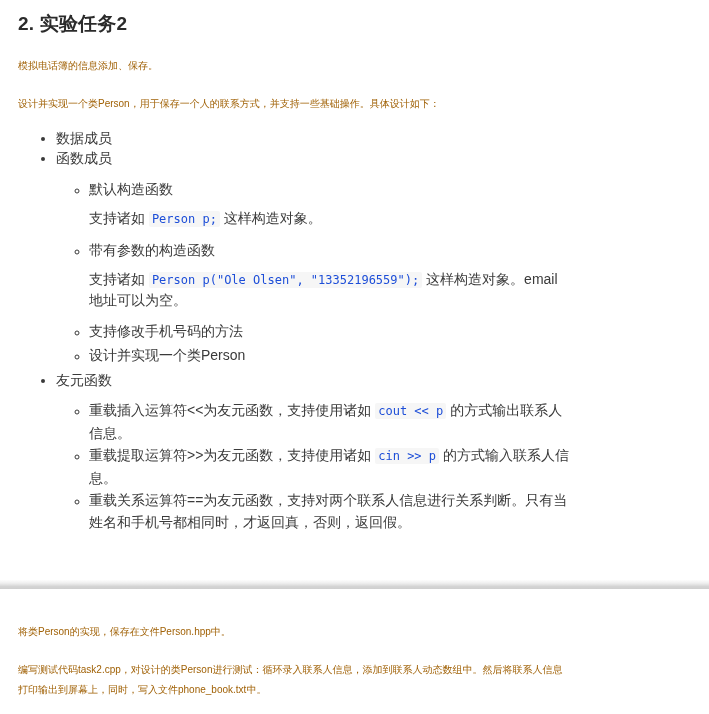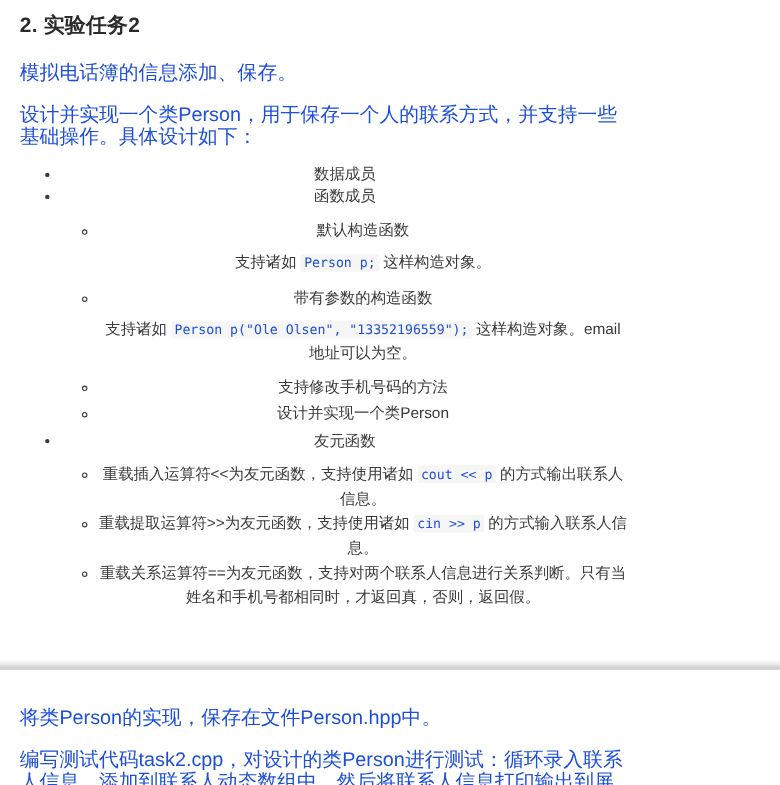--- a/index.html
+++ b/index.html
@@ -28,36 +28,35 @@
     margin: 0;
     padding-top: 10px;
     padding-bottom: 0;
     line-height: 28px;
     letter-spacing: 0.2px;
   }
   p.para {
     margin: 0;
     padding-top: 18px;
     line-height: 20px;
-    font-size: 18px;
-    color: #1d4ed8;
+    font-size: 10px;
+    color: #a16207;
   }
   ul.lvl1 {
     list-style-type: disc;
     margin: 0;
     padding-top: 14px;
     padding-left: 38px;
     padding-bottom: 0;
   }
   ul.lvl1 > li {
     line-height: 20px;
     padding-bottom: 0;
     margin-bottom: 0;
     color: #3a3a3a;
-    text-align: center;
   }
   ul.lvl1 > li::marker {
     font-size: 13px;
   }
   ul.lvl2 {
     list-style-type: circle;
     margin: 0;
     padding-left: 33px;
     padding-top: 9px;
     padding-bottom: 3px;

